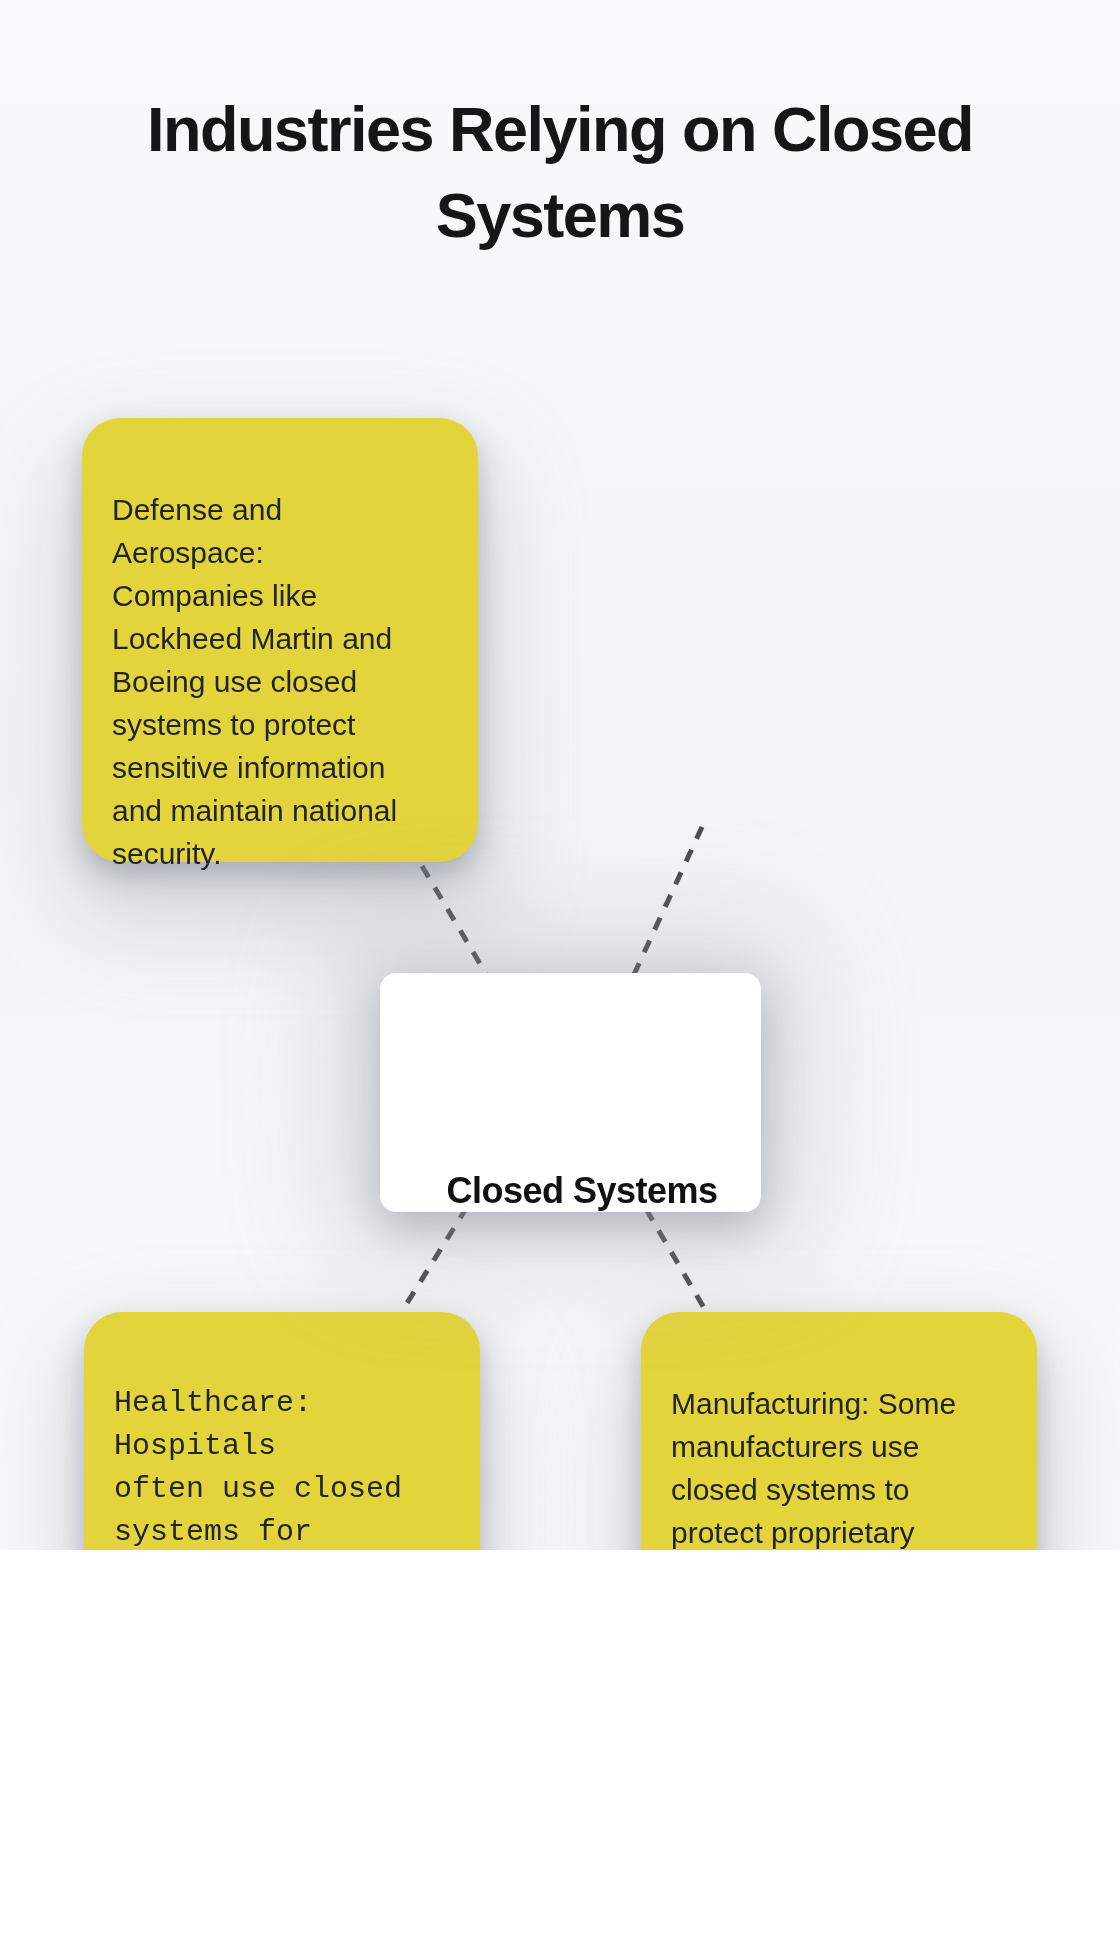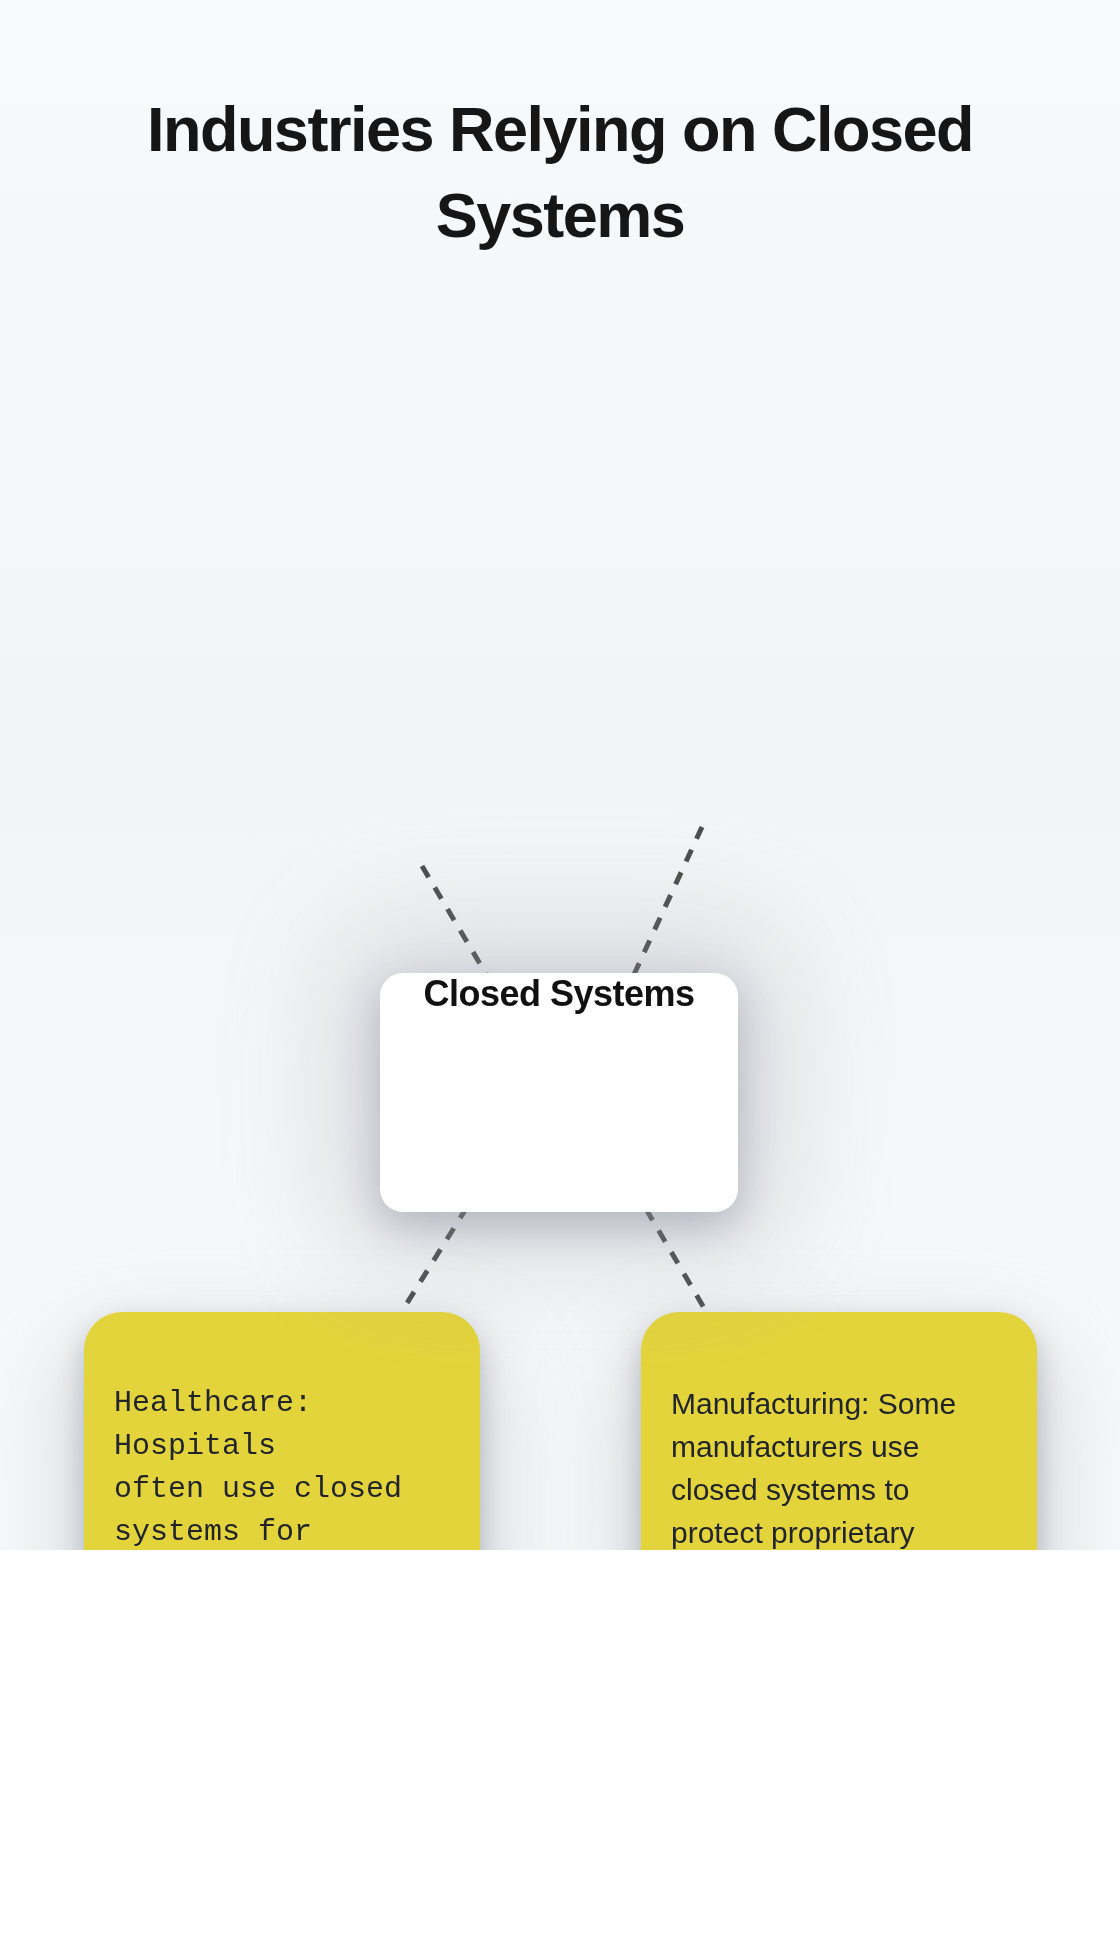--- a/index.html
+++ b/index.html
@@ -57,31 +57,32 @@
   }
   .node-defense       { left: 82px;  top: 418px;  height: 444px; }
   .node-financial     { left: 641px; top: 418px;  height: 408px; }
   .node-healthcare    { left: 84px;  top: 1312px; height: 333px; font-family: Liberation Mono, monospace; }
   .node-manufacturing { left: 641px; top: 1312px; height: 369px; }
 
   .center-node {
     position: absolute;
     left: 380px; top: 973px;
     width: 358px; height: 239px;
-    border-radius: 23px;
+    border-radius: 16px;
     background: var(--center-fill, #ffffff);
     color: var(--center-text, #111111);
     display: flex;
-    align-items: flex-start;
+    align-items: flex-end;
     justify-content: center;
     font-size: 36px;
     font-weight: 700;
     letter-spacing: -0.5px;
     box-shadow: 0 14px 40px rgba(125,132,145,0.45),
                 0 0 110px 45px rgba(148,155,166,0.30);
+    padding-left: 23px;
   }
 
   .logo {
     position: absolute;
     left: 969px; top: 1800px;
     width: 96px; height: 96px;
   }
 </style>
 </head>
 <body>
@@ -91,20 +92,31 @@
   <h1 class="title">Industries Relying on Closed
 Systems</h1>
 
   <svg class="connectors" viewBox="0 0 1120 1942" xmlns="http://www.w3.org/2000/svg">
     <line x1="422" y1="866" x2="492" y2="984"></line>
     <line x1="702" y1="827" x2="631" y2="981"></line>
     <line x1="467" y1="1207" x2="399" y2="1316"></line>
     <line x1="646" y1="1209" x2="707" y2="1313"></line>
   </svg>
 
+  <div class="node node-defense">
+    <span>Defense and
+Aerospace:
+Companies like
+Lockheed Martin and
+Boeing use closed
+systems to protect
+sensitive information
+and maintain national
+security.</span>
+  </div>
 
 
   <div class="node node-healthcare">
     <span>Healthcare: Hospitals
 often use closed
 systems for patient
 records to ensure
 privacy and meet
 HIPAA requirements.</span>
   </div>

